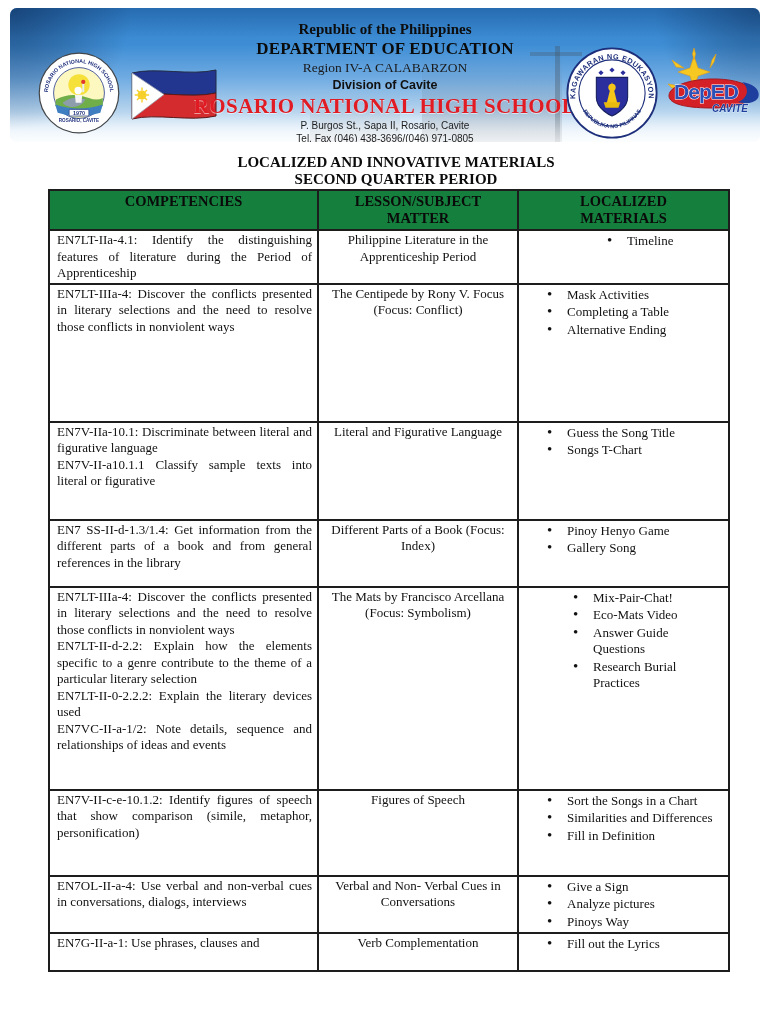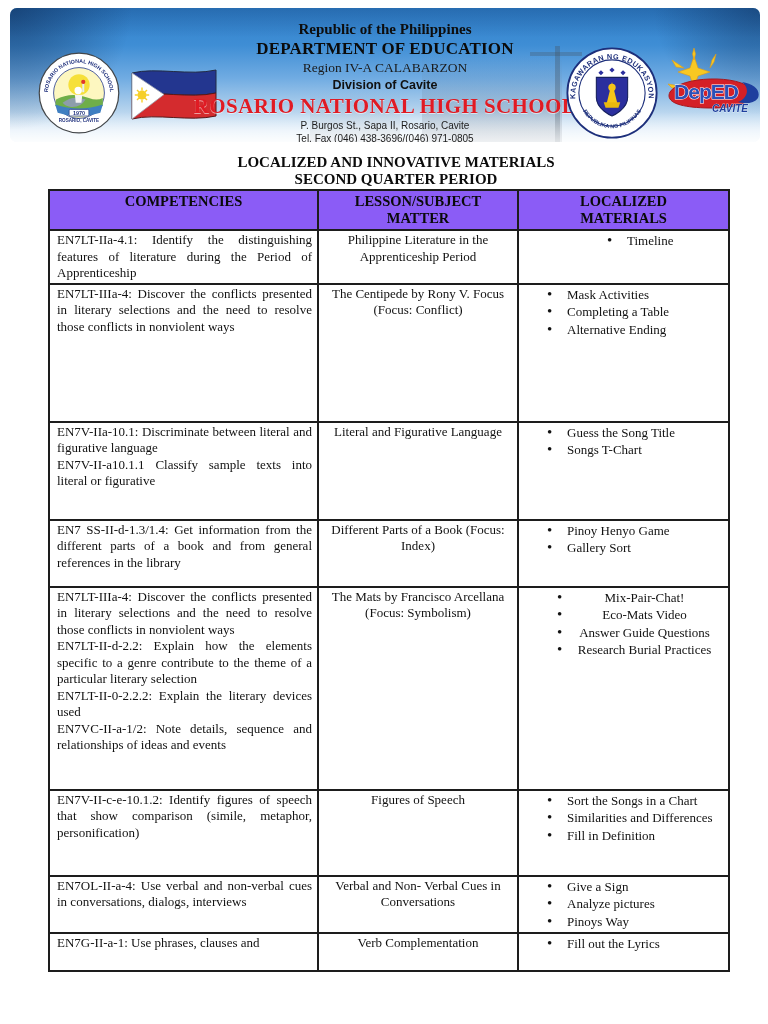--- a/index.html
+++ b/index.html
@@ -42,35 +42,35 @@
 
   
   .doc-title{position:absolute;left:12px;top:154px;width:768px;text-align:center;
              font-size:15px;font-weight:bold;color:#0b0b0b;line-height:17px;}
 
   
   table.mat-table{position:absolute;left:48px;top:189px;width:680px;
         border-collapse:collapse;table-layout:fixed;}
   .mat-table col.c1{width:269px;} .mat-table col.c2{width:200px;} .mat-table col.c3{width:211px;}
   .mat-table th,.mat-table td{border:2px solid #1d1d1d;vertical-align:top;overflow:hidden;}
-  .mat-table th{background:#8b5cf6;font-size:14.5px;font-weight:bold;color:#0a0a0a;
+  .mat-table th{background:#15803d;font-size:14.5px;font-weight:bold;color:#0a0a0a;
         text-align:center;line-height:17px;padding:2px 2px;}
   .hdr-span{display:inline-block;max-width:155px;}
   .mat-table td{font-size:13px;line-height:16.5px;padding:1px 5px 1px 7px;}
   td.comp p{margin:0;text-align:justify;}
   td.less{text-align:center;padding:1px 4px;}
   td.less p{margin:0;}
   td.mat{padding:1px 4px 1px 0;}
   ul.mats{margin:1px 0 0 0;padding:0 0 0 26px;list-style:none;}
   ul.mats li{position:relative;padding-left:22px;margin:0 0 1px 0;}
   ul.mats li::before{content:"\2022";position:absolute;left:2px;top:-1px;font-size:15px;}
   tr.hr{height:37px;} tr.r0{height:53px;} tr.r1{height:138px;} tr.r2{height:98px;margin-top:12px;}
   tr.r3{height:67px;} tr.r4{height:203px;} tr.r5{height:86px;margin-left:22px;} tr.r6{height:53px;} tr.r7{height:38px;}
   tr.r0 ul.mats{padding-left:86px;}
-  tr.r4 ul.mats{padding-left:36px;padding-right:12px;text-align:center;}
+  tr.r4 ul.mats{padding-left:52px;padding-right:12px;}
 </style>
 </head>
 <body>
 
 <div class="page">
 
   <div class="banner">
     <div class="bldg2"></div>
     <div class="bldg1"></div>
     <div class="crane"></div>
@@ -231,21 +231,21 @@
       <tr class="r3">
         <td class="comp">
           <p>EN7 SS-II-d-1.3/1.4: Get information from the different parts of a book and from general references in the library</p>
         </td>
         <td class="less">
           <p>Different Parts of a Book (Focus: Index)</p>
         </td>
         <td class="mat">
           <ul class="mats">
             <li>Pinoy Henyo Game</li>
-            <li>Gallery Sort</li>
+            <li>Gallery Song</li>
           </ul>
         </td>
       </tr>
       <tr class="r4">
         <td class="comp">
           <p>EN7LT-IIIa-4: Discover the conflicts presented in literary selections and the need to resolve those conflicts in nonviolent ways</p>
           <p>EN7LT-II-d-2.2: Explain how the elements specific to a genre contribute to the theme of a particular literary selection</p>
           <p>EN7LT-II-0-2.2.2: Explain the literary devices used</p>
           <p>EN7VC-II-a-1/2: Note details, sequence and relationships of ideas and events</p>
         </td>

